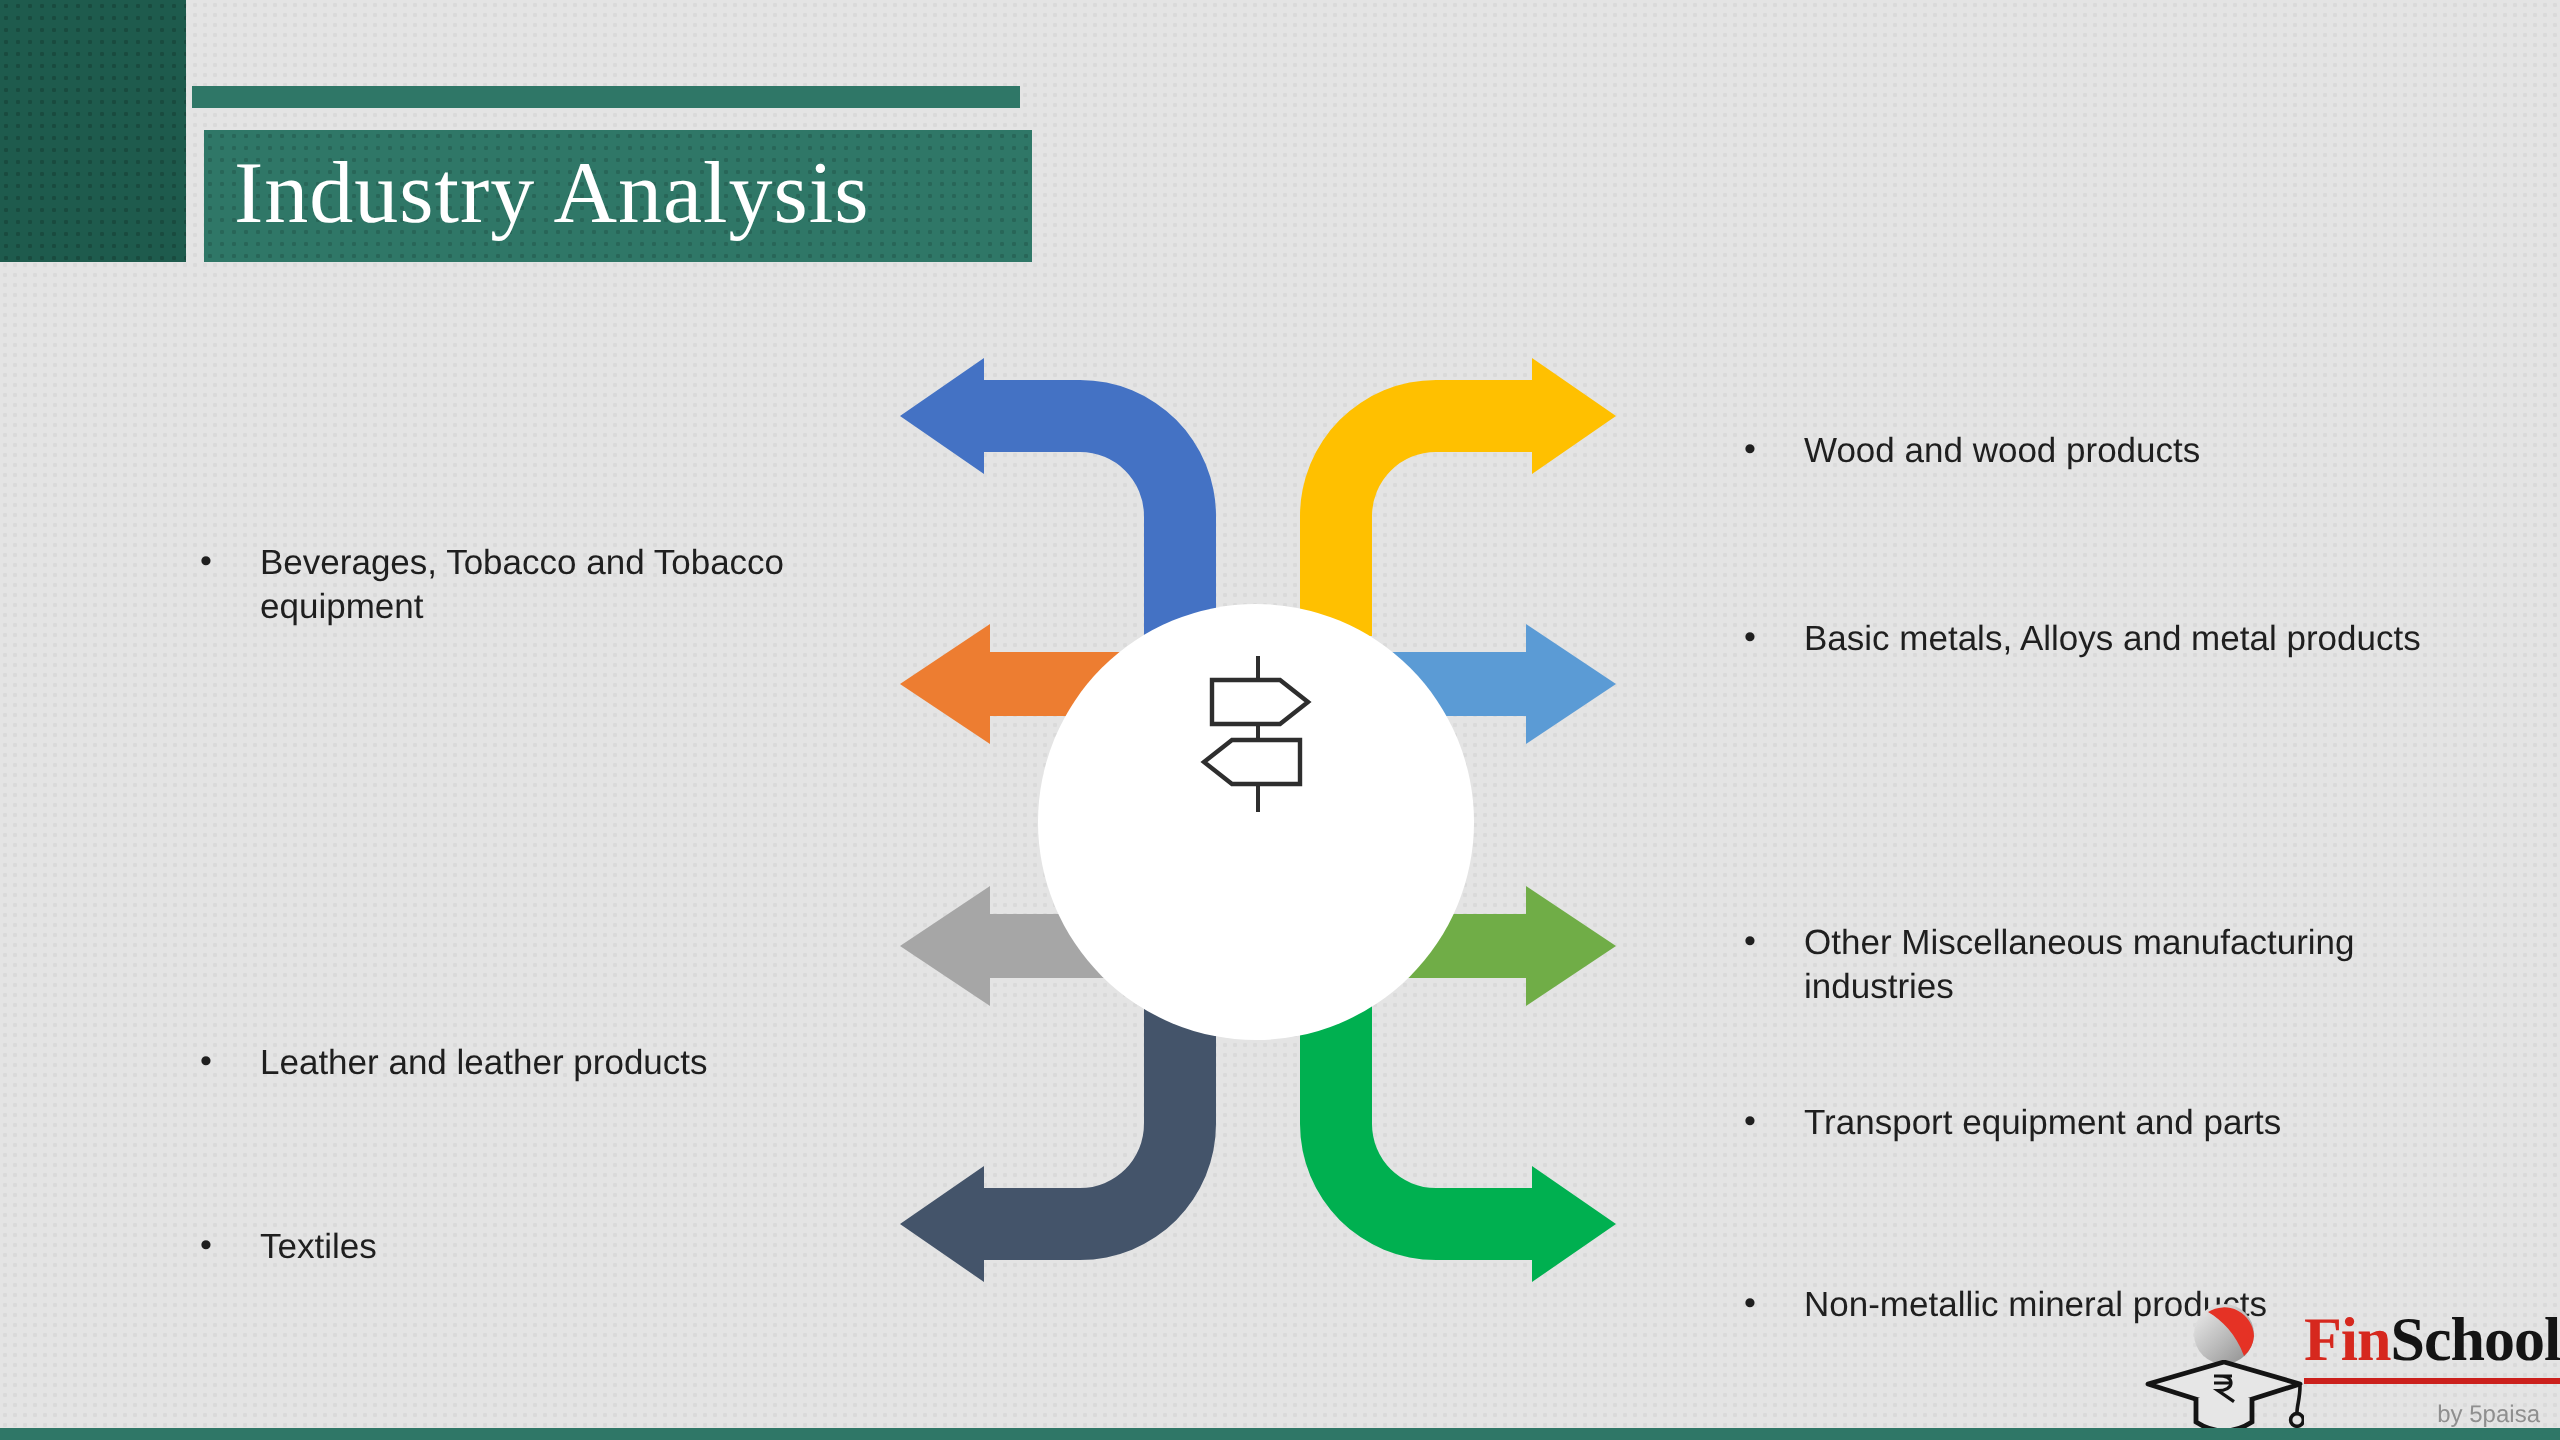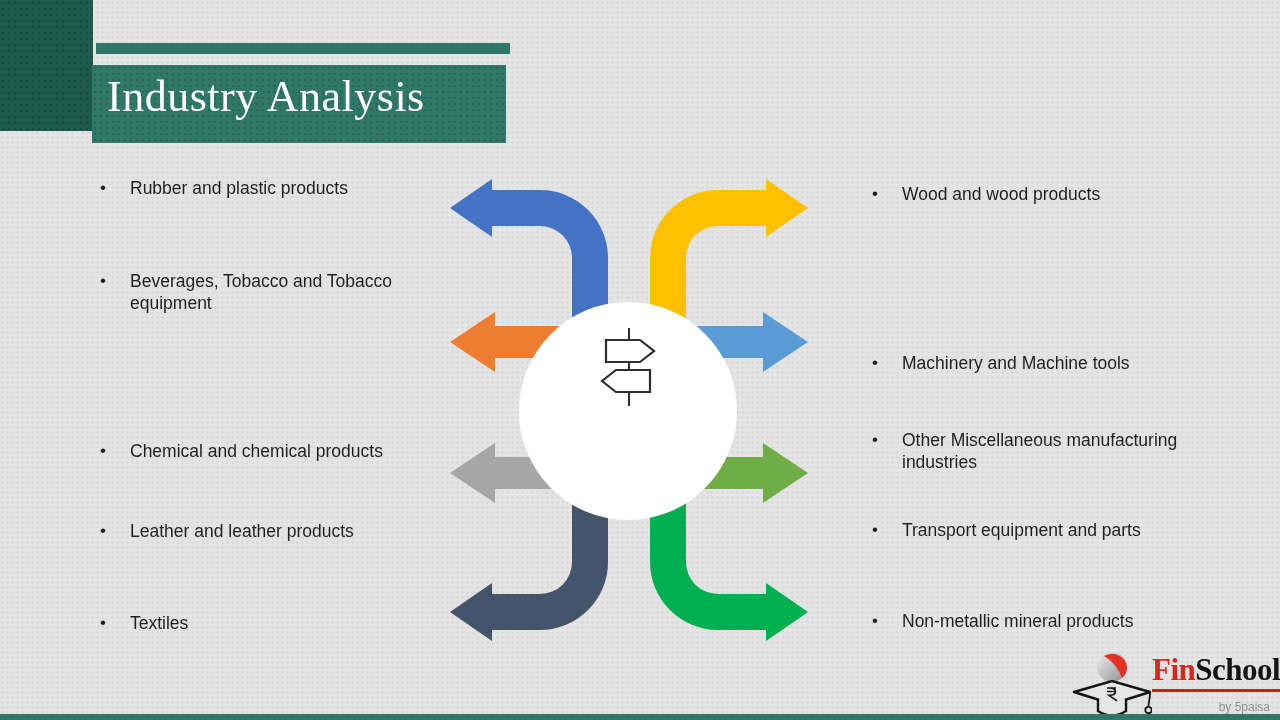--- a/index.html
+++ b/index.html
@@ -13,40 +13,40 @@
   
   .corner-square{
     position:absolute;left:0;top:0;width:93px;height:131px;background:#1e5b4d;
     background-image:radial-gradient(rgba(0,0,0,0.18) 1px, transparent 1.2px);
     background-size:6px 6px;
   }
   .top-strip{
     position:absolute;left:96px;top:43px;width:414px;height:11px;background:#2f7767;
   }
   .title-banner{
-    position:absolute;left:92px;top:65px;width:414px;height:78px;background:#2f7767;
+    position:absolute;left:102px;top:65px;width:414px;height:66px;background:#2f7767;
     background-image:radial-gradient(rgba(0,0,0,0.14) 1px, transparent 1.2px);
     background-size:6px 6px;
   }
   .title-banner h1{
     margin:0;padding:0 0 0 15px;color:#ffffff;
     font-family:"Liberation Serif", serif;font-weight:400;
     font-size:44px;line-height:64px;letter-spacing:0.5px;
   }
   
   .bullet-item{
     position:absolute;display:flex;align-items:flex-start;
     color:#1f1f1f;font-size:17.5px;line-height:22px;
   }
   .bullet-item::before{
     content:"\2022";flex:0 0 30px;font-size:17px;line-height:22px;color:#1f1f1f;
   }
   .bullet-item.left{left:100px;}
   .bullet-item.left .txt{width:292px;}
-  .bullet-item.right{left:872px;}
+  .bullet-item.right{left:872px;margin-top:31px;}
   .bullet-item.right .txt{width:348px;}
   
   .arrow{position:absolute;}
   .hub-circle{
     position:absolute;left:519px;top:302px;width:218px;height:218px;
     background:#ffffff;border-radius:50%;
   }
   .signpost{position:absolute;left:592px;top:328px;}
   
   .logo{position:absolute;left:1068px;top:646px;width:202px;height:72px;}
@@ -69,41 +69,35 @@
 <body>
 
 <div class="slide">
 
   <div class="corner-square"></div>
   <div class="top-strip"></div>
   <div class="title-banner">
     <h1>Industry Analysis</h1>
   </div>
 
-  <div class="bullet-item left" style="top:177px;">
-    <span class="txt">Rubber and plastic products</span>
-  </div>
   <div class="bullet-item left" style="top:270px;">
     <span class="txt">Beverages, Tobacco and Tobacco equipment</span>
-  </div>
-  <div class="bullet-item left" style="top:440px;">
-    <span class="txt">Chemical and chemical products</span>
   </div>
   <div class="bullet-item left" style="top:520px;">
     <span class="txt">Leather and leather products</span>
   </div>
   <div class="bullet-item left" style="top:612px;">
     <span class="txt">Textiles</span>
   </div>
 
   <div class="bullet-item right" style="top:183px;">
     <span class="txt">Wood and wood products</span>
   </div>
-  <div class="bullet-item right" style="top:352px;">
-    <span class="txt">Machinery and Machine tools</span>
+  <div class="bullet-item right" style="top:277px;">
+    <span class="txt">Basic metals,  Alloys and metal products</span>
   </div>
   <div class="bullet-item right" style="top:429px;">
     <span class="txt">Other Miscellaneous manufacturing industries</span>
   </div>
   <div class="bullet-item right" style="top:519px;">
     <span class="txt">Transport equipment and parts</span>
   </div>
   <div class="bullet-item right" style="top:610px;">
     <span class="txt">Non-metallic mineral products</span>
   </div>

